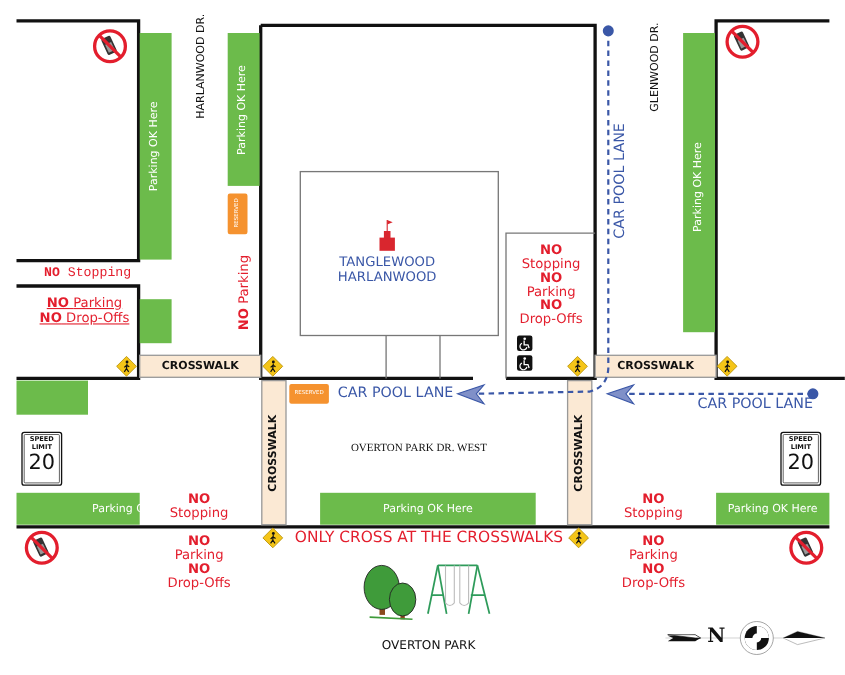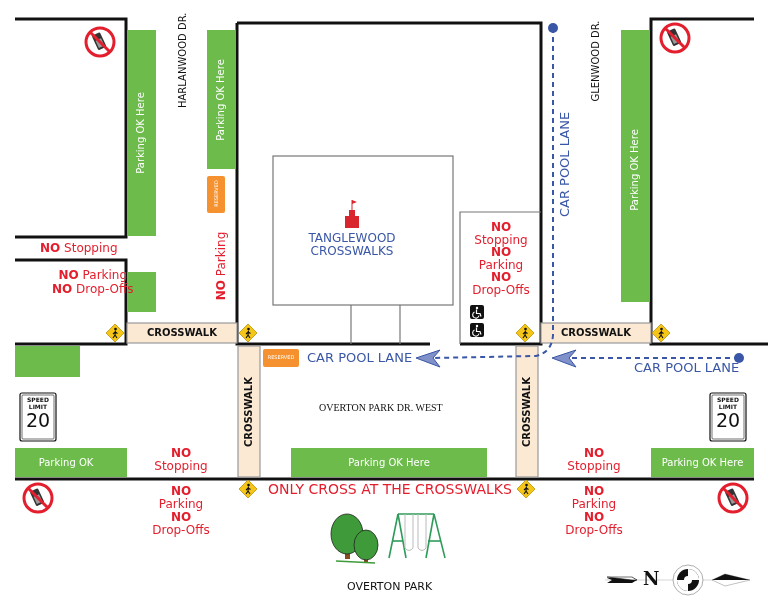--- a/index.html
+++ b/index.html
@@ -158,34 +158,34 @@
     <polygon points="712,580 725,574 750,580" fill="#111"></polygon>
   </g>
 </svg>
 
 <div class="lbl street vert rot-ccw" style="left:136px;top:56px;width:94px;text-align:center;">HARLANWOOD DR.</div>
 <div class="lbl street vert rot-ccw" style="left:555px;top:56px;width:82px;text-align:center;">GLENWOOD DR.</div>
 <div class="lbl street" style="left:319px;top:403px;font-family:Liberation Serif, serif;">OVERTON PARK DR. WEST</div>
 
 <div class="lbl blue center" style="left:293px;top:232px;width:118px;font-size:12px;line-height:13px;">
   <div>TANGLEWOOD</div>
-  <div>CROSSWALKS</div>
+  <div>HARLANWOOD</div>
 </div>
 
 <div class="lbl green-txt vert rot-ccw" style="left:93px;top:128px;width:96px;text-align:center;">Parking OK Here</div>
 <div class="lbl green-txt vert rot-ccw" style="left:173px;top:95px;width:96px;text-align:center;">Parking OK Here</div>
 <div class="lbl green-txt vert rot-ccw" style="left:587px;top:165px;width:96px;text-align:center;">Parking OK Here</div>
-<div class="lbl green-txt" style="left:15px;top:458px;width:102px;text-align:center;">Parking OK</div>
+<div class="lbl green-txt" style="left:15px;top:458px;width:102px;text-align:center;padding-left:45px;">Parking OK</div>
 <div class="lbl green-txt" style="left:291px;top:458px;width:196px;text-align:center;">Parking OK Here</div>
 <div class="lbl green-txt" style="left:651px;top:458px;width:103px;text-align:center;">Parking OK Here</div>
 
-<div class="lbl red" style="left:40px;top:242px;">
+<div class="lbl red" style="left:40px;top:242px;font-family:Liberation Mono, monospace;">
   <b>NO</b> <span>Stopping</span>
 </div>
-<div class="lbl red" style="left:52px;top:268px;line-height:14px;">
+<div class="lbl red" style="left:36px;top:268px;line-height:14px;text-decoration:underline;">
   <div><b>NO</b> <span>Parking</span></div>
   <div><b>NO</b> <span>Drop-Offs</span></div>
 </div>
 <div class="lbl red vert rot-ccw" style="left:185px;top:260px;width:72px;text-align:center;">
   <b>NO</b> <span>Parking</span>
 </div>
 <div class="lbl red" style="left:466px;top:221px;width:70px;line-height:12.5px;">
   <div><b>NO</b></div>
   <div>Stopping</div>
   <div><b>NO</b></div>

